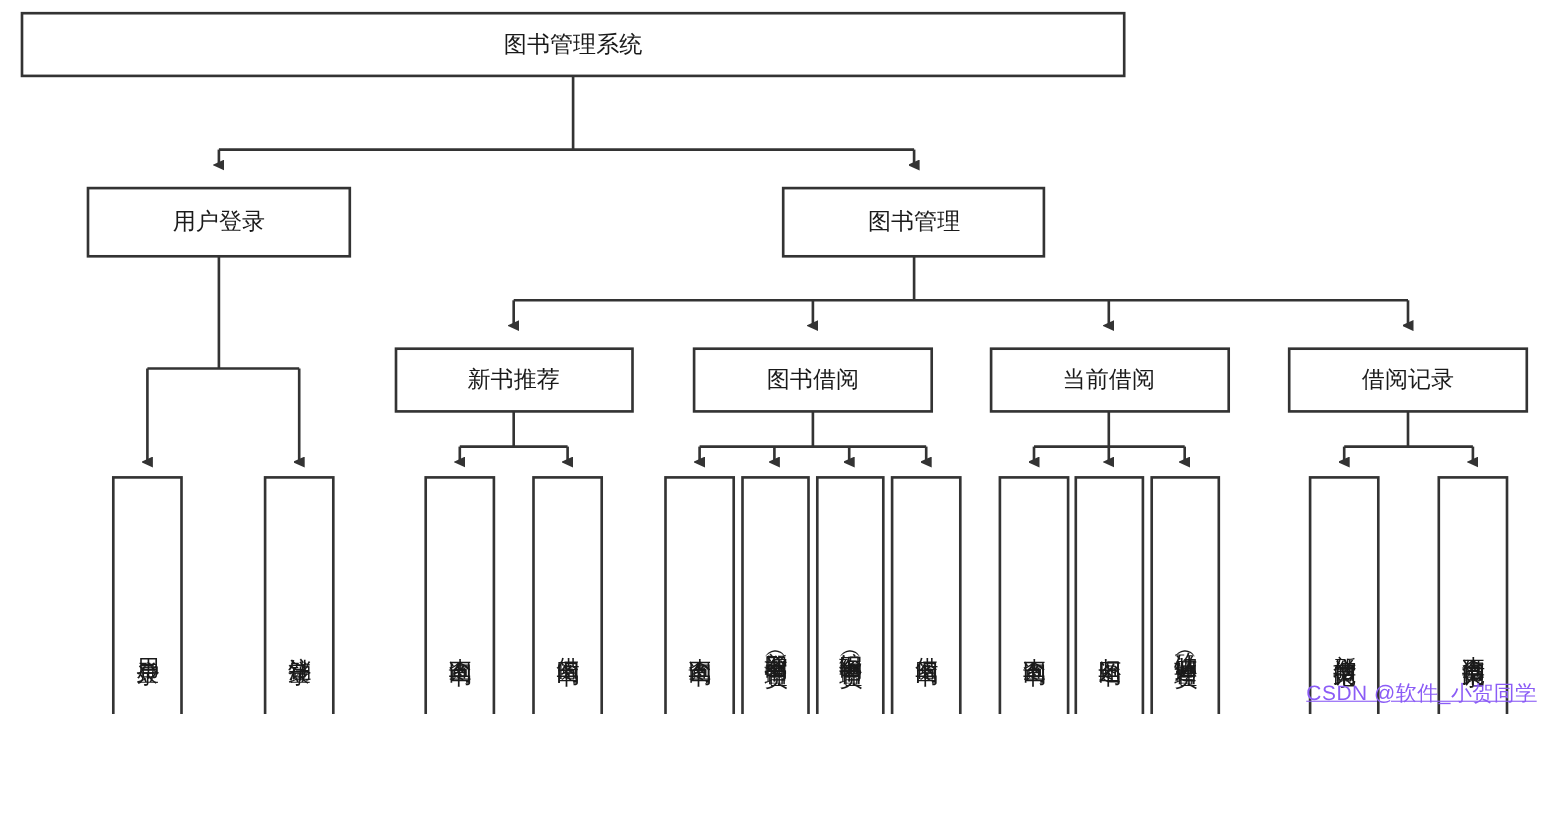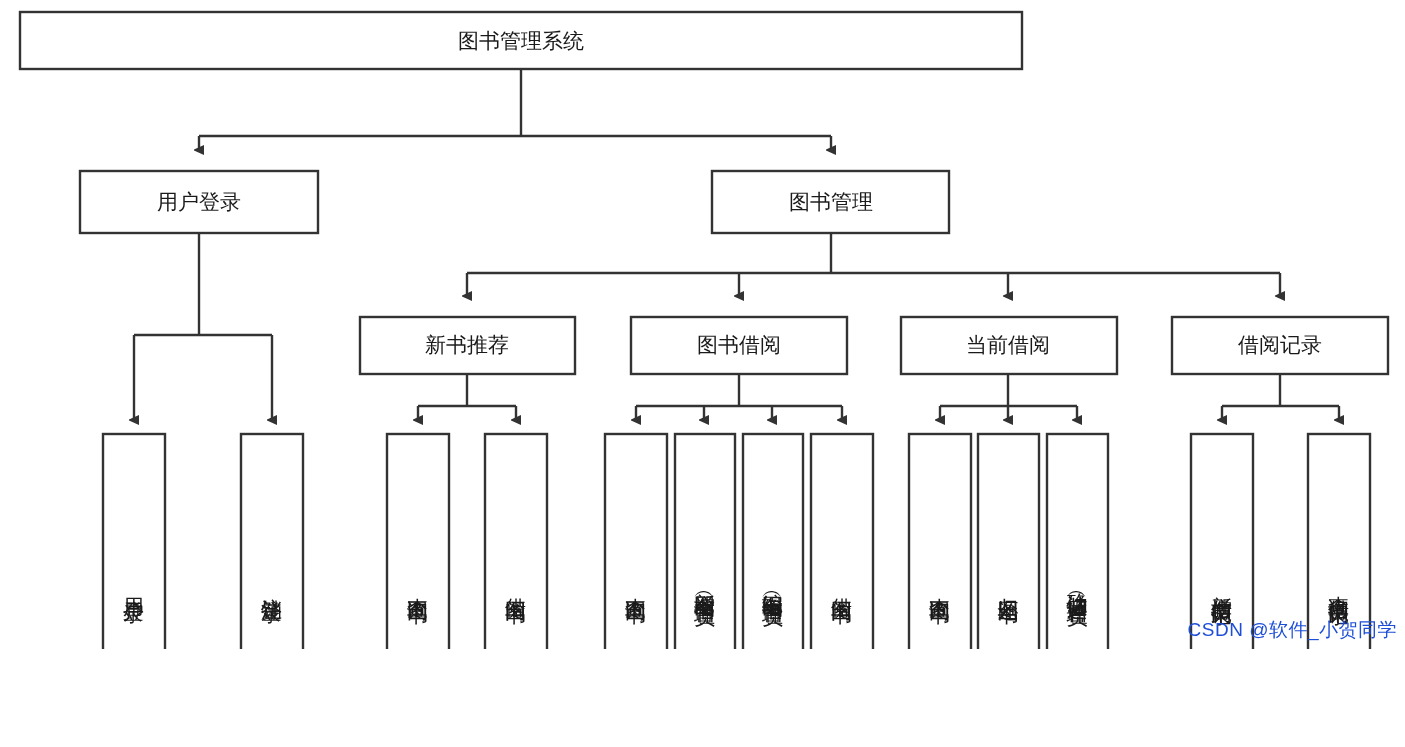--- a/index.html
+++ b/index.html
@@ -69,23 +69,24 @@
     align-items: center;
     justify-content: center;
     pointer-events: none;
   }
   #watermark {
     position: absolute;
     right: 8px;
     bottom: 6px;
     font-family: "Liberation Sans", "DejaVu Sans", sans-serif;
     font-size: 19px;
-    color: #1d4ed8;
+    color: #8b5cf6;
     white-space: nowrap;
     letter-spacing: 0.5px;
+    text-decoration: underline;
   }
 </style>
 </head>
 <body>
 
 <div id="diagram-root">
 
   <svg id="tree-svg" viewBox="0 0 1405 747">
     <defs>
       <marker id="arrow" markerWidth="10" markerHeight="10" refX="5" refY="5" orient="auto" markerUnits="userSpaceOnUse">

